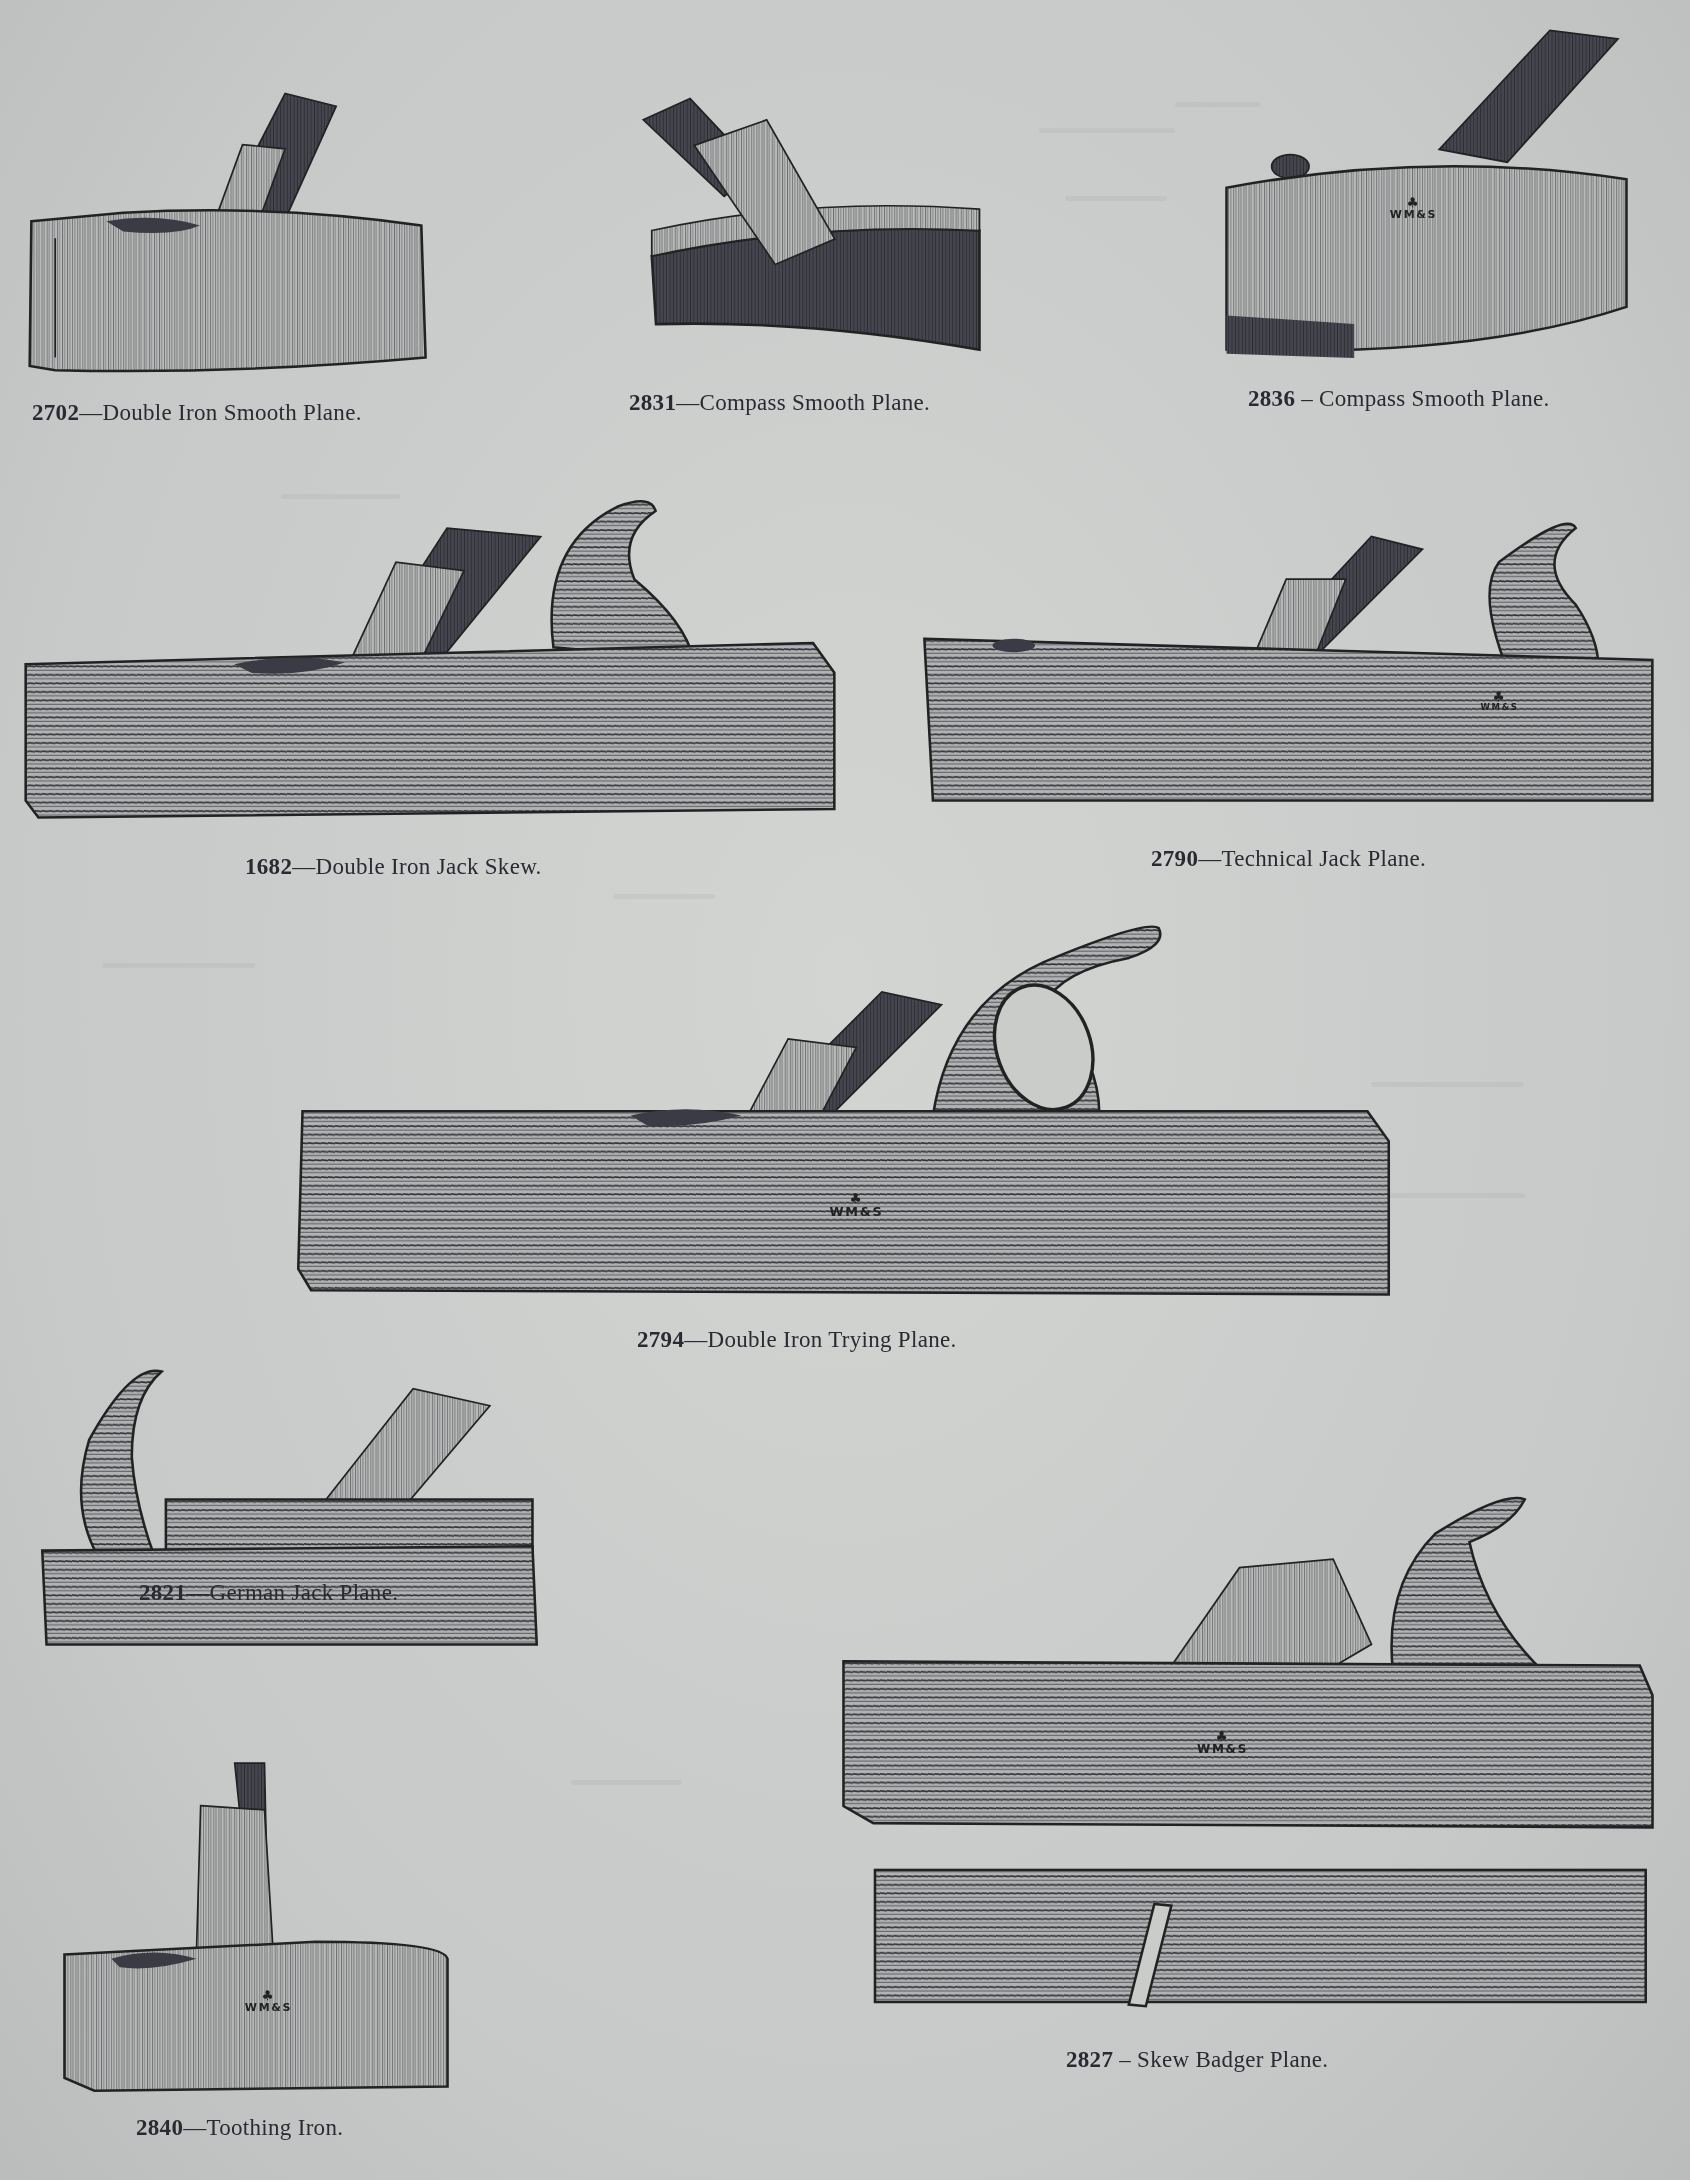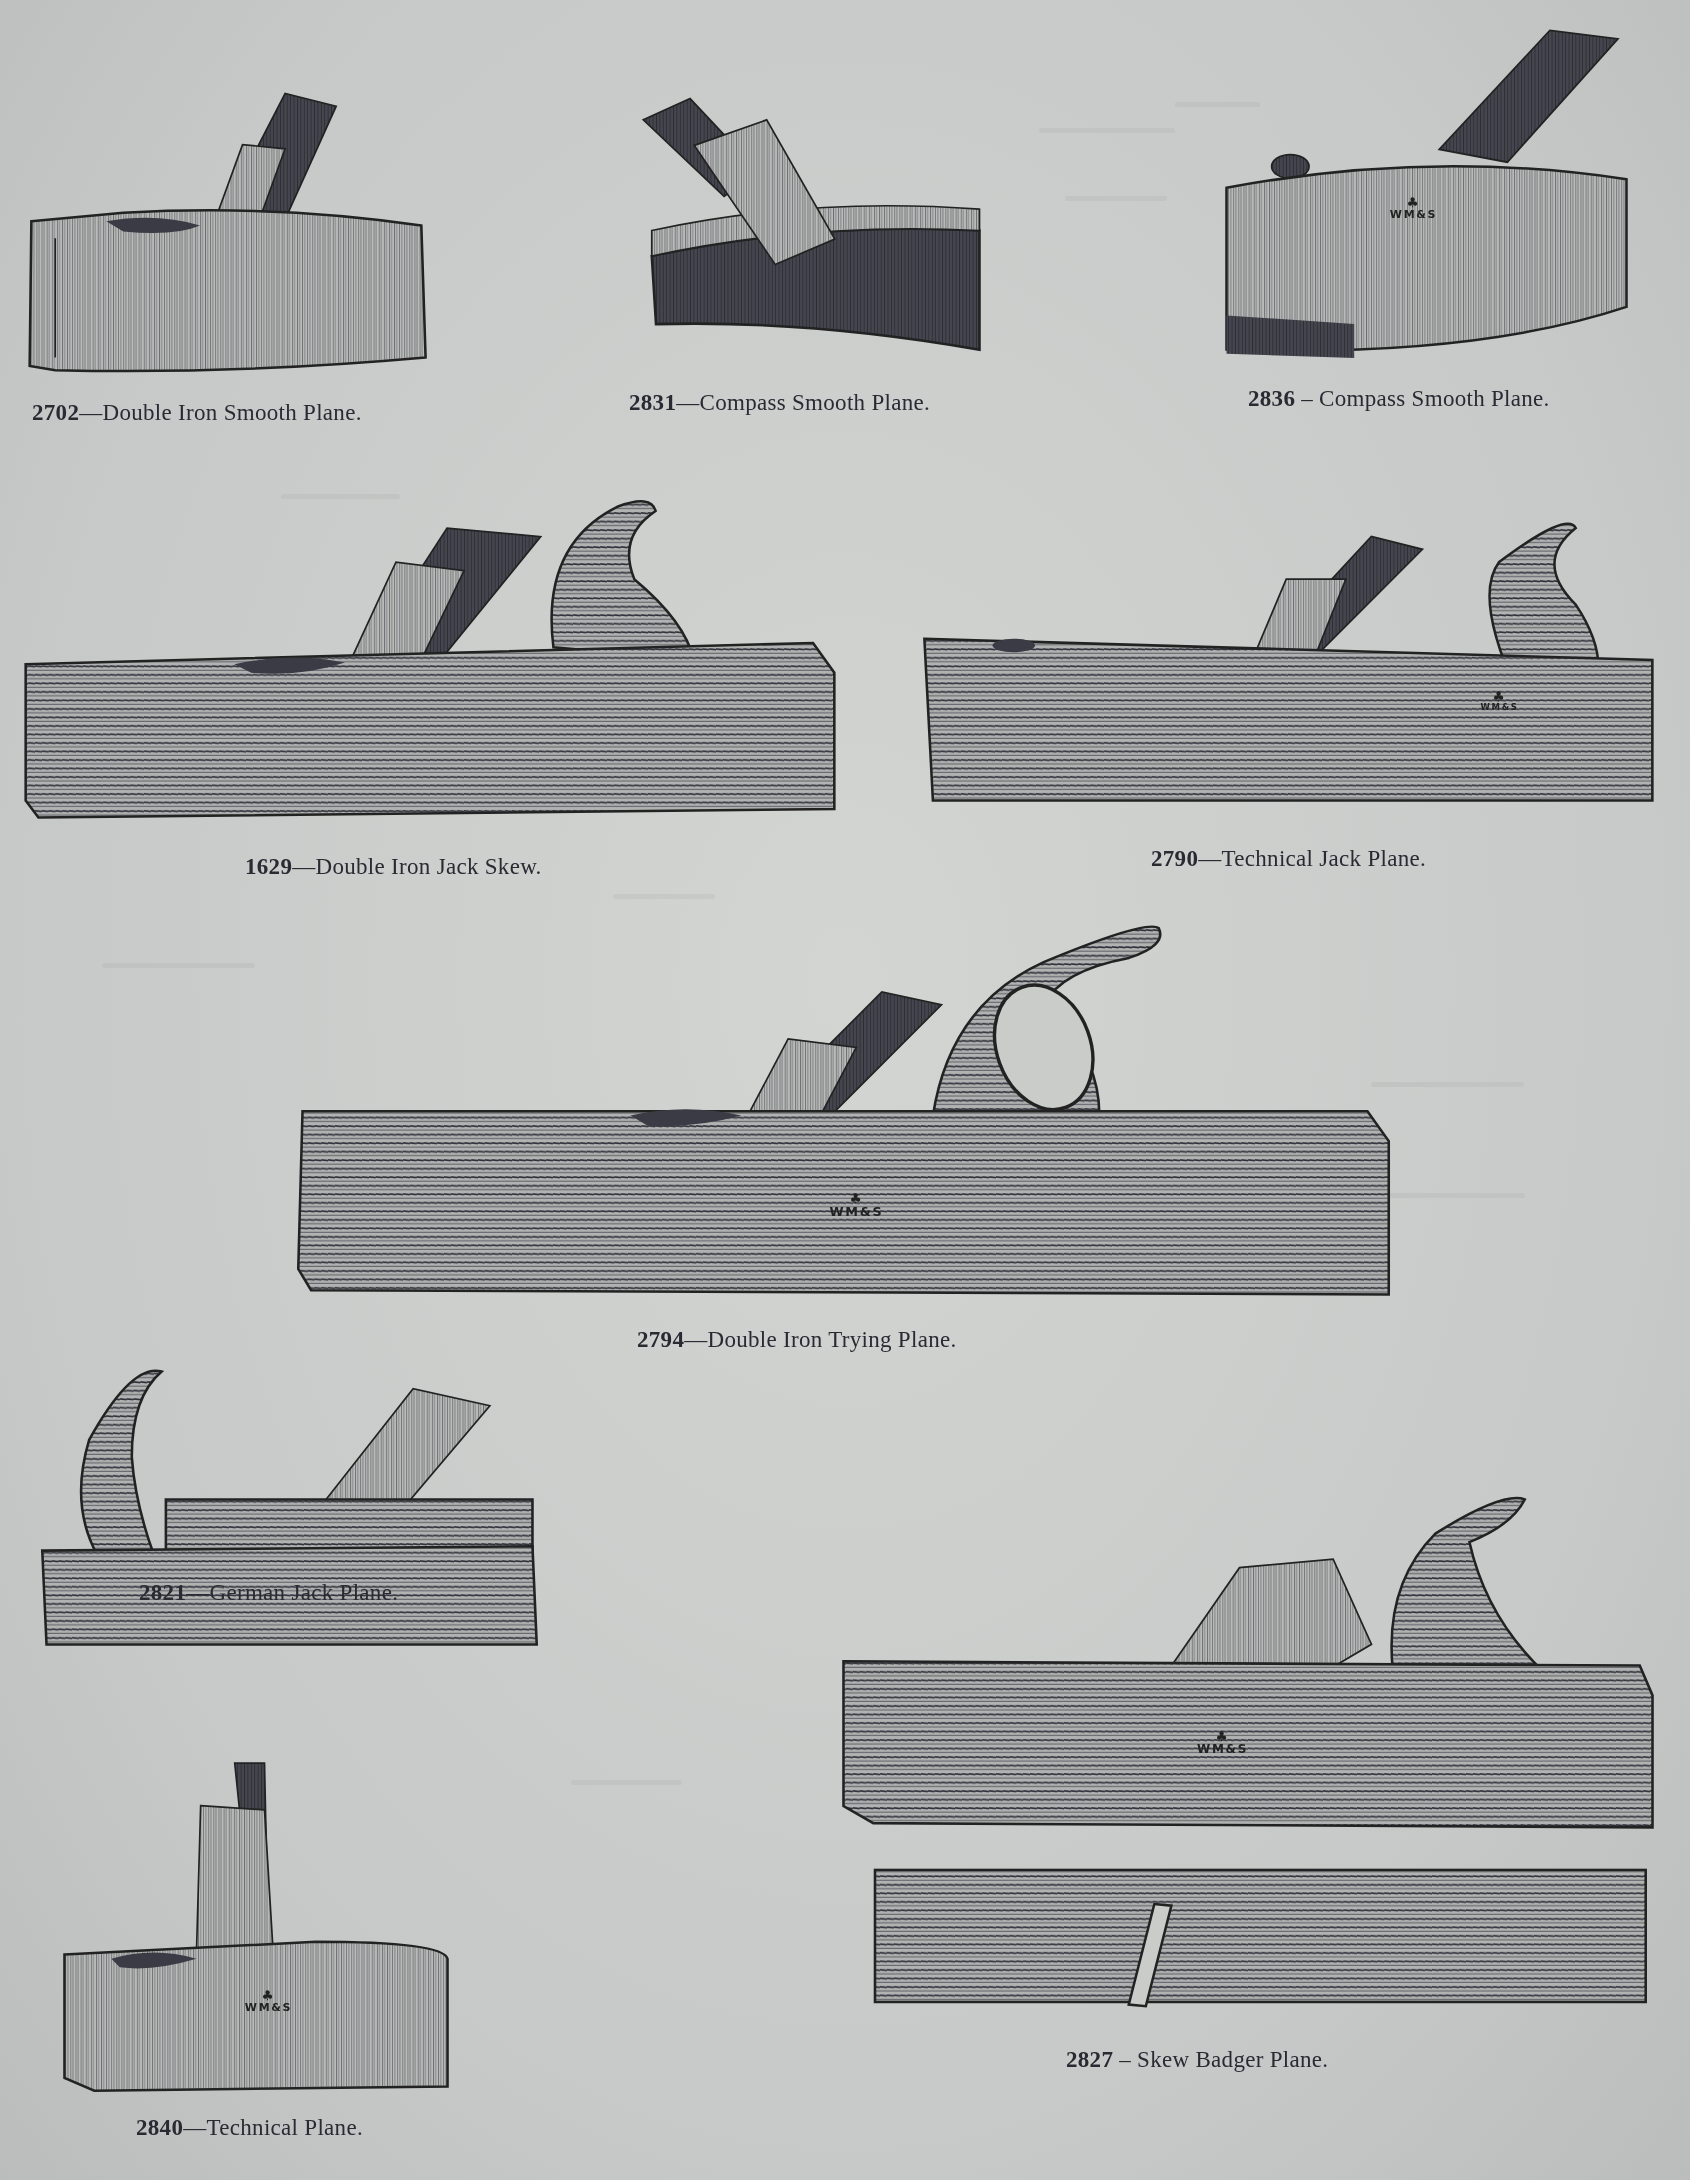--- a/index.html
+++ b/index.html
@@ -107,21 +107,21 @@
 <div class="figure" style="left:21px;top:477px;width:818px;height:349px;">
   <svg width="818" height="349" viewBox="0 0 960 410">
     <path d="M625,200 Q610,80 700,35 Q740,20 745,40 Q700,70 720,120 Q780,170 790,215 Z" fill="url(#grainH)" stroke="#222" stroke-width="3"></path>
     <polygon points="390,230 500,60 610,70 480,230" fill="url(#dark)" stroke="#222" stroke-width="2"></polygon>
     <polygon points="380,230 440,100 520,110 460,235" fill="url(#grain)" stroke="#222" stroke-width="2"></polygon>
     <polygon points="5,220 930,195 955,230 955,390 20,400 5,380" fill="url(#grainH)" stroke="#222" stroke-width="3"></polygon>
     <path d="M250,220 Q320,205 380,218 Q330,235 270,230 Z" fill="#3b3b45"></path>
   </svg>
 </div>
 <div class="caption" style="left:245px;top:854px;">
-  <span class="num">1629</span><span>—</span><span>Double Iron Jack Skew.</span>
+  <span class="num">1682</span><span>—</span><span>Double Iron Jack Skew.</span>
 </div>
 
 <div class="figure" style="left:920px;top:511px;width:741px;height:298px;">
   <svg width="741" height="298" viewBox="0 0 870 350">
     <path d="M700,210 Q650,100 680,60 Q760,0 770,20 Q720,60 770,110 Q810,170 790,215 Z" fill="url(#grainH)" stroke="#222" stroke-width="3"></path>
     <polygon points="400,170 530,30 590,45 460,175" fill="url(#dark)" stroke="#222" stroke-width="2"></polygon>
     <polygon points="390,175 430,80 500,80 460,180" fill="url(#grain)" stroke="#222" stroke-width="2"></polygon>
     <polygon points="5,150 860,175 860,340 15,340" fill="url(#grainH)" stroke="#222" stroke-width="3"></polygon>
     <ellipse cx="110" cy="158" rx="25" ry="8" fill="#3b3b45"></ellipse>
   </svg>
@@ -170,21 +170,21 @@
     <polygon points="165,70 240,75 250,240 160,245" fill="url(#grain)" stroke="#222" stroke-width="2"></polygon>
     <path d="M5,245 L300,230 Q450,230 455,250 L455,400 L40,405 L5,390 Z" fill="url(#grain)" stroke="#222" stroke-width="3"></path>
     <path d="M60,250 Q110,235 160,250 Q110,265 70,260 Z" fill="#3b3b45"></path>
   </svg>
   <div class="maker-mark" style="left:183px;top:243px;width:51px;">
     <span class="clover">♣</span>
     <span>WM&amp;S</span>
   </div>
 </div>
 <div class="caption" style="left:136px;top:2115px;">
-  <span class="num">2840</span><span>—</span><span>Technical Plane.</span>
+  <span class="num">2840</span><span>—</span><span>Toothing Iron.</span>
 </div>
 
 <div class="figure" style="left:839px;top:1491px;width:818px;height:528px;">
   <svg width="818" height="528" viewBox="0 0 960 620">
     <path d="M650,210 Q640,110 700,50 Q780,0 805,10 Q790,40 740,60 Q760,150 830,215 Z" fill="url(#grainH)" stroke="#222" stroke-width="3"></path>
     <polygon points="380,220 470,90 580,80 625,180 540,230" fill="url(#grain)" stroke="#222" stroke-width="2"></polygon>
     <polygon points="5,200 940,205 955,240 955,395 40,390 5,370" fill="url(#grainH)" stroke="#222" stroke-width="3"></polygon>
     <rect x="42" y="445" width="905" height="155" fill="url(#grainH)" stroke="#222" stroke-width="3"></rect>
     <polygon points="370,485 390,487 360,605 340,603" fill="#c9ccc9" stroke="#222" stroke-width="3"></polygon>
   </svg>

